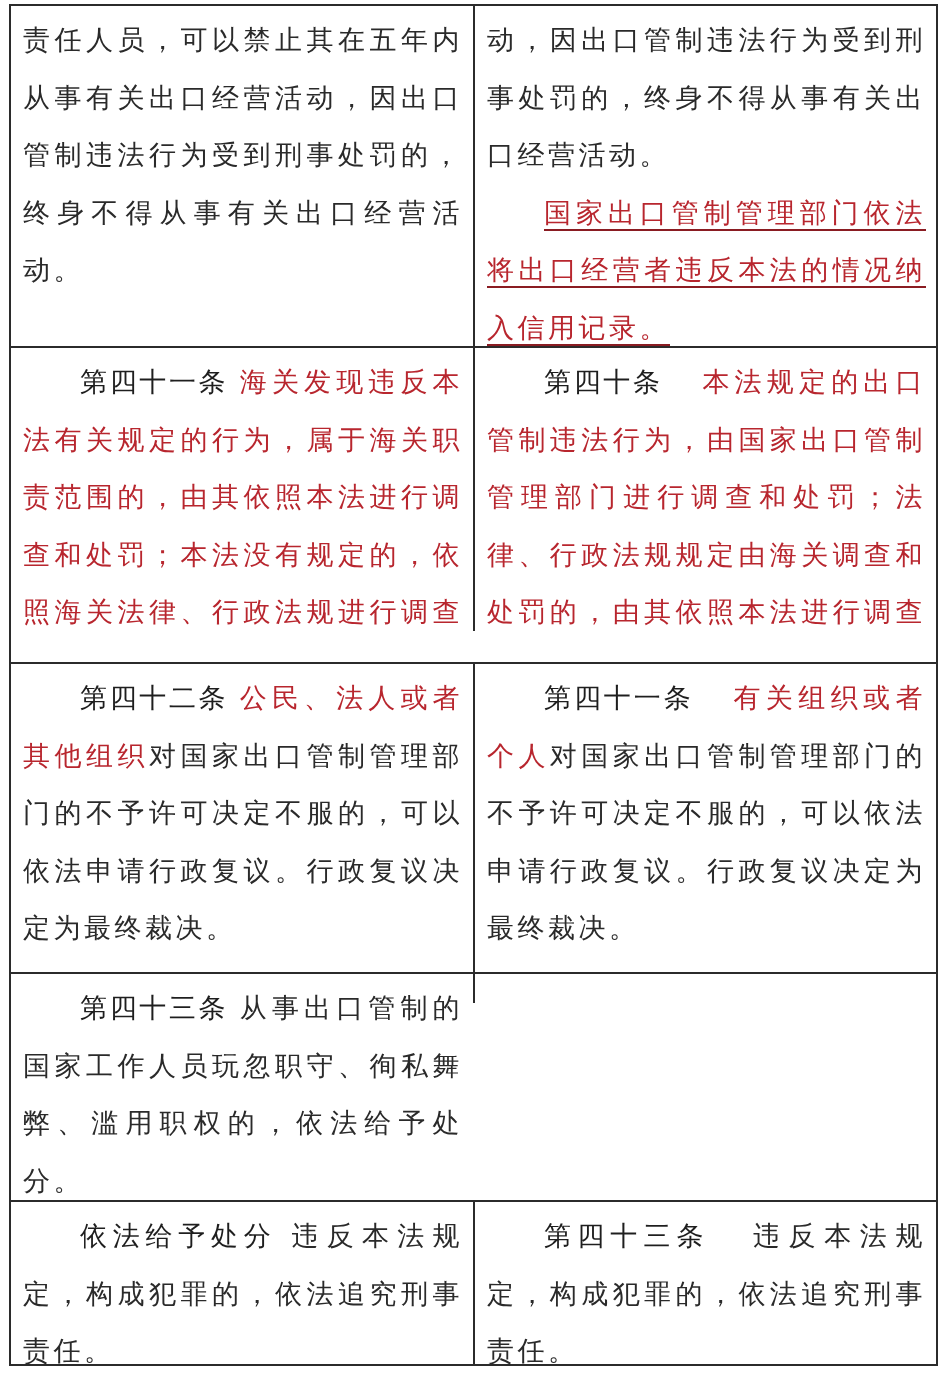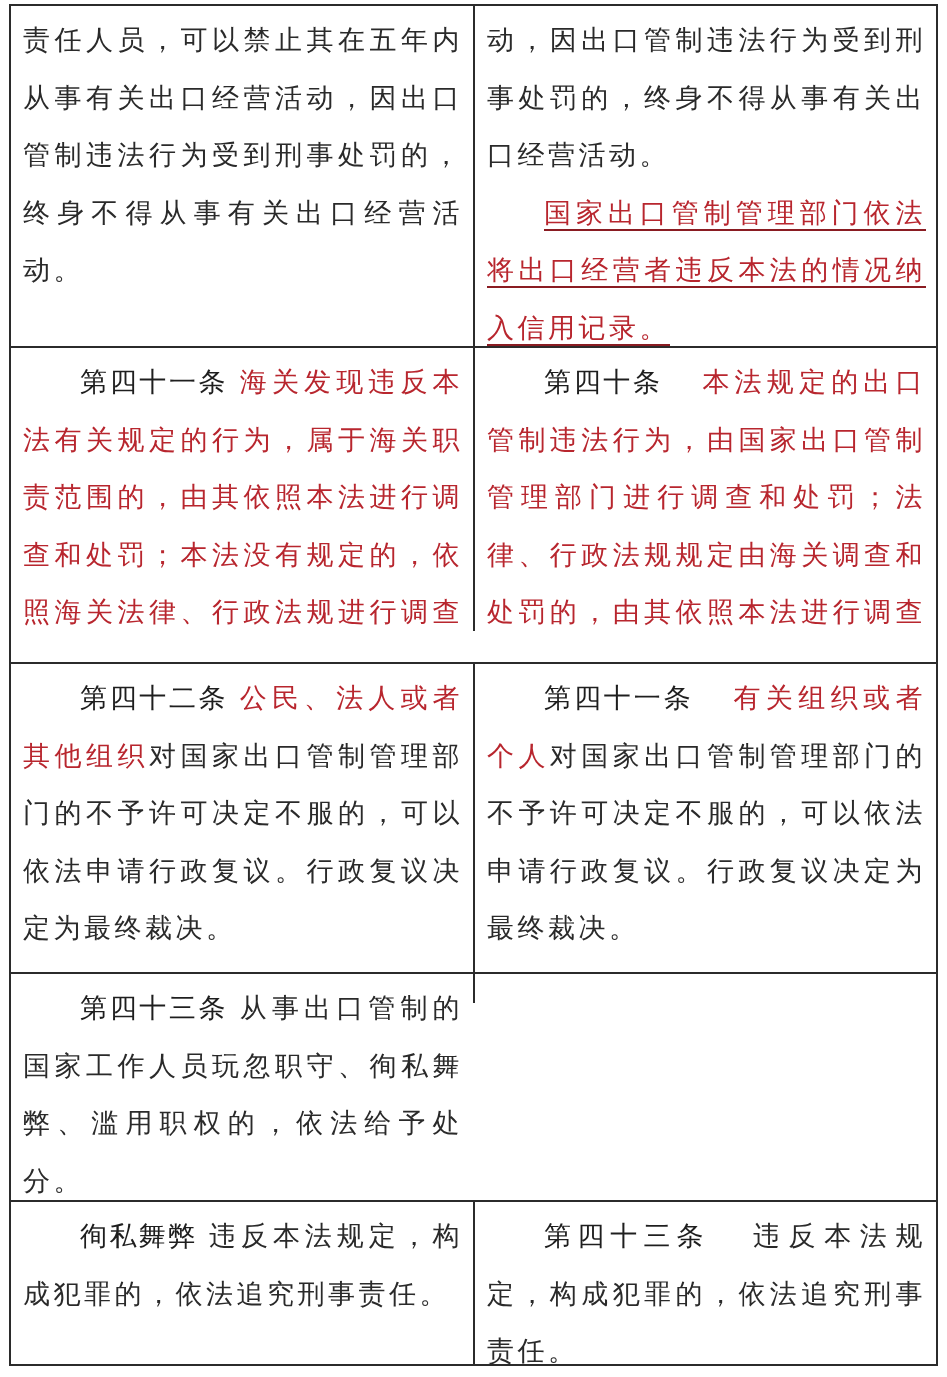--- a/index.html
+++ b/index.html
@@ -122,21 +122,21 @@
     <div class="cell left">
       <p class="para indent">
         <span class="art-no">第四十三条</span><span class="art-gap" style="width:10px"></span><span class="black">从事出口管制的国家工作人员玩忽职守、徇私舞弊、滥用职权的，依法给予处分。</span>
       </p>
     </div>
   </div>
 
   <div class="row" style="top:1194px; height:164px;">
     <div class="cell left">
       <p class="para indent">
-        <span class="art-no">徇私舞弊</span><span class="art-gap" style="width:10px"></span><span class="black">违反本法规定，构成犯罪的，依法追究刑事责任。</span>
+        <span class="art-no">依法给予处分</span><span class="art-gap" style="width:10px"></span><span class="black">违反本法规定，构成犯罪的，依法追究刑事责任。</span>
       </p>
     </div>
     <div class="cell right">
       <p class="para indent">
         <span class="art-no">第四十三条</span><span class="art-gap" style="width:38px"></span><span class="black">违反本法规定，构成犯罪的，依法追究刑事责任。</span>
       </p>
     </div>
   </div>
 
 </div>

